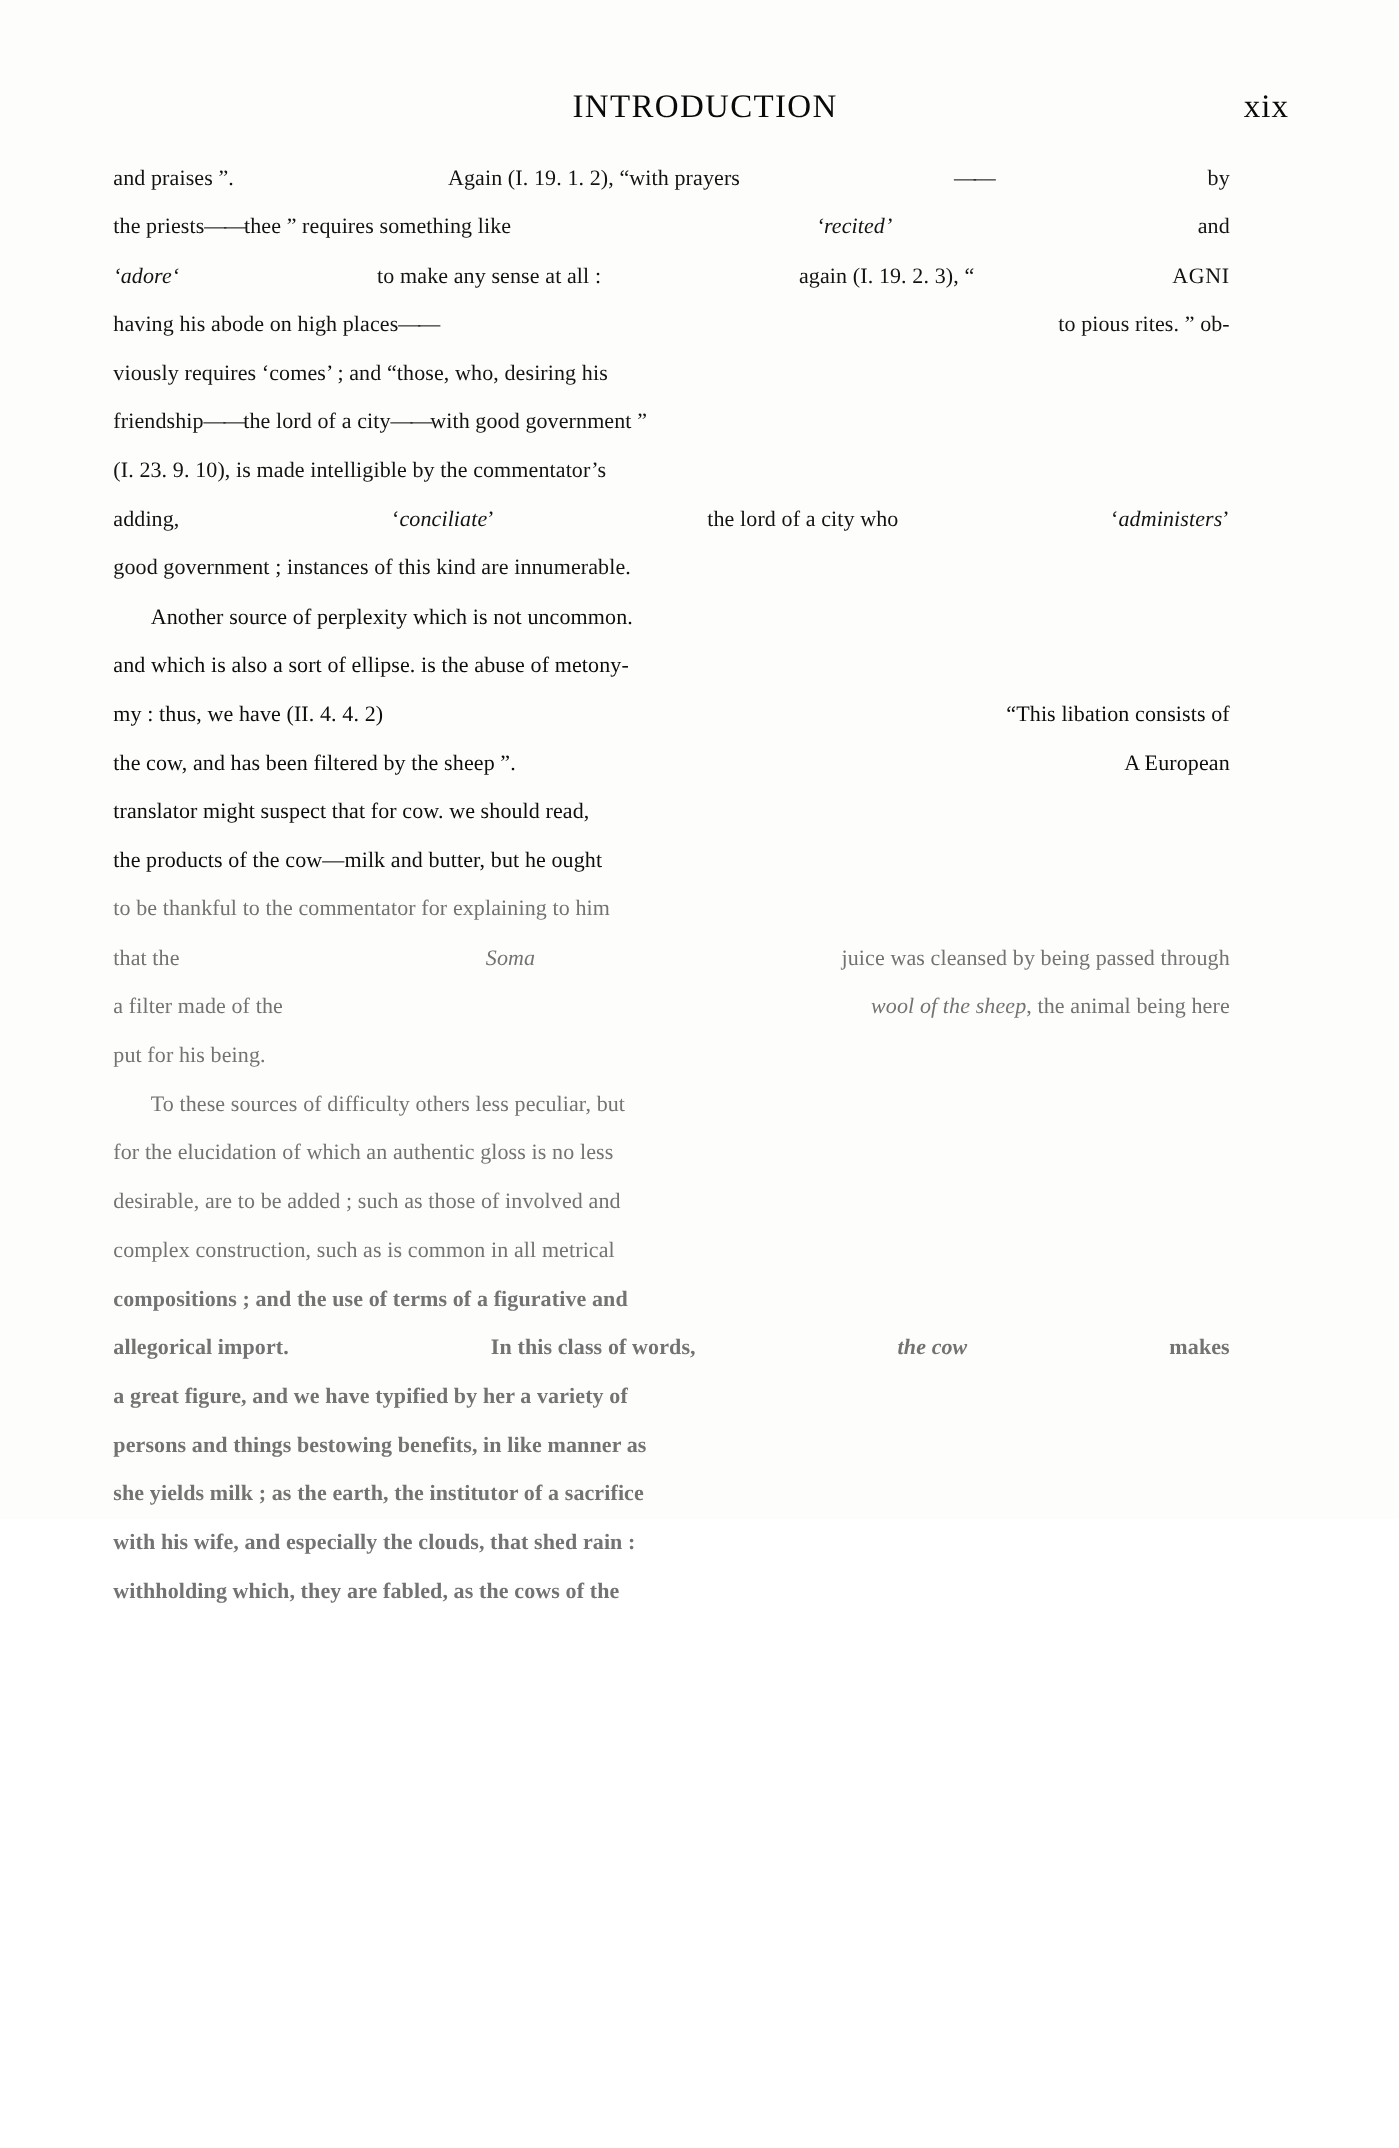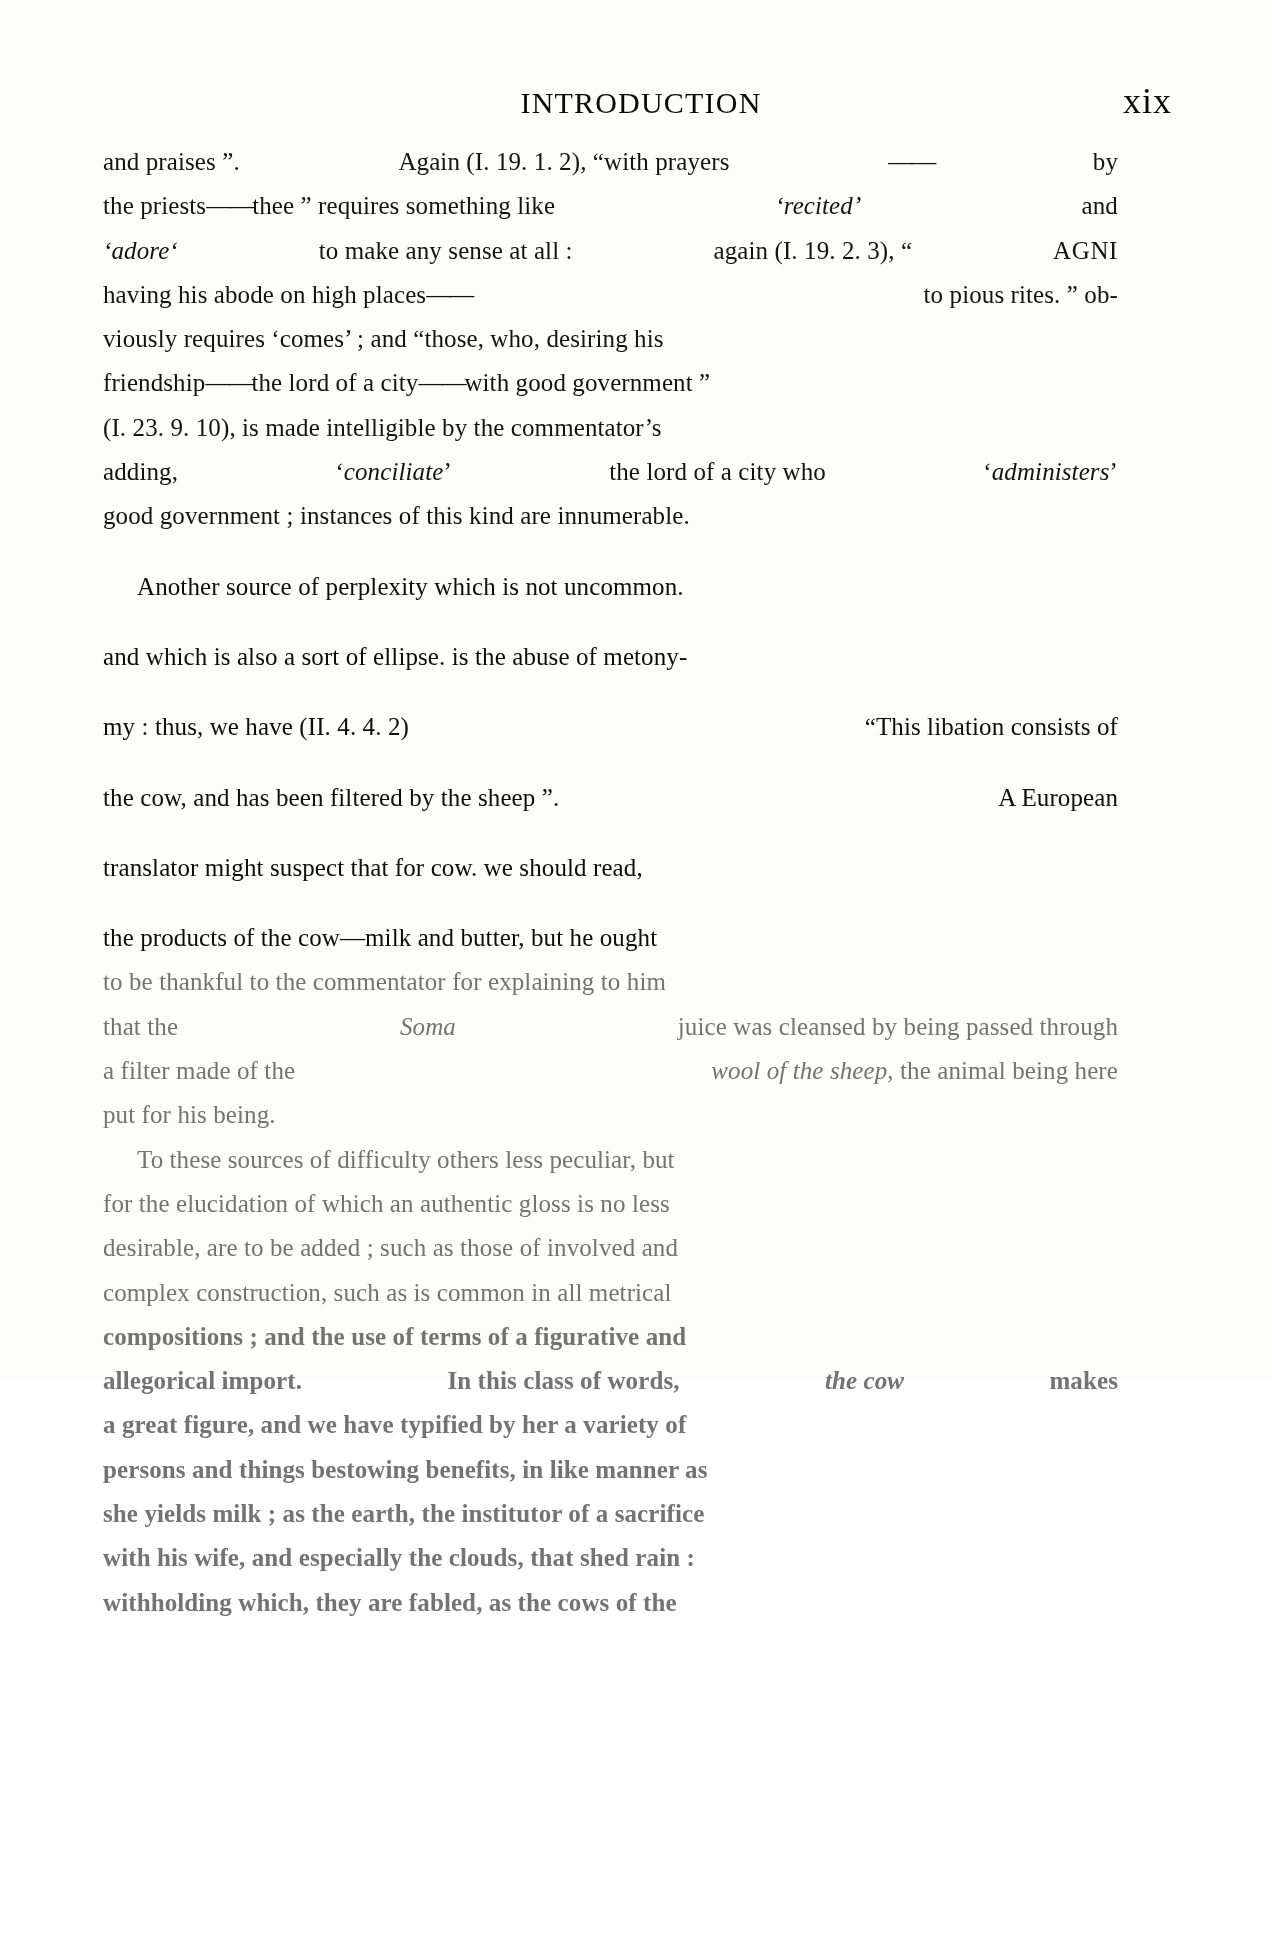--- a/index.html
+++ b/index.html
@@ -35,34 +35,34 @@
     flex: 1;
     text-align: center;
     padding-left: 70px;
     font-size: 30px;
     font-variant: small-caps;
     letter-spacing: 1.2px;
     font-weight: 400;
     white-space: nowrap;
   }
   .runhead-folio {
-    font-size: 36px;
+    font-size: 30px;
     letter-spacing: 1px;
     min-width: 60px;
     text-align: right;
   }
   
   .textblock {
     position: absolute;
     left: 103px;
     top: 140px;
     width: 1015px;
   }
   .line {
-    font-size: 25px;
+    font-size: 20px;
     line-height: 44.3px;
     white-space: nowrap;
     letter-spacing: 0.1px;
   }
   .line.justified {
     display: flex;
     justify-content: space-between;
     white-space: normal;
   }
   .line.justified > span.w {
@@ -76,21 +76,21 @@
   }
   .smcap {
     font-variant: small-caps;
     letter-spacing: 0.6px;
   }
   .bolder {
     font-weight: 400;
   }
   
   .ink-1 { color: #131313; }
-  .ink-2 { color: #0d0d0d; margin-top: 26px; }
+  .ink-2 { color: #0d0d0d; }
   .ink-3 { color: #737373; font-weight: 500; }
   .ink-4 { color: #737373; font-weight: 600; }
   .dash {
     letter-spacing: -2px;
   }
 </style>
 </head>
 <body>
 
 <div class="page">

